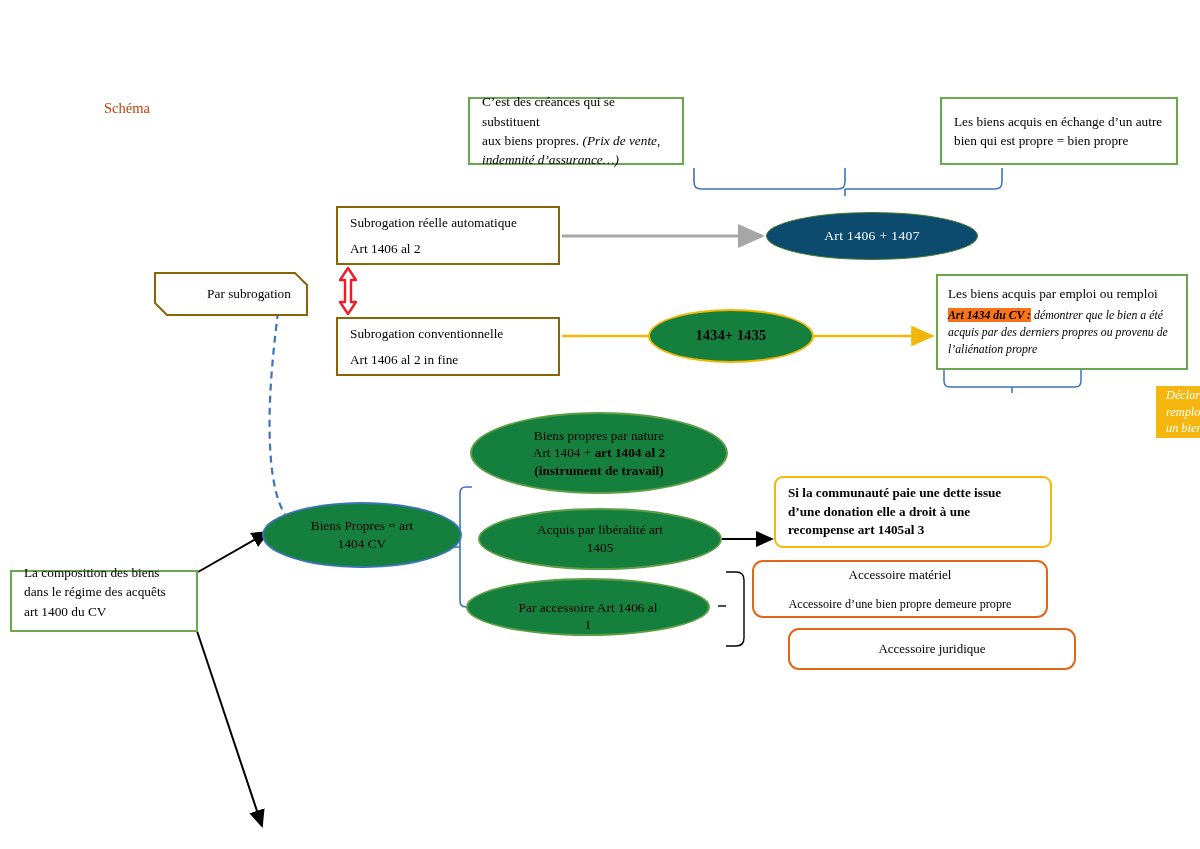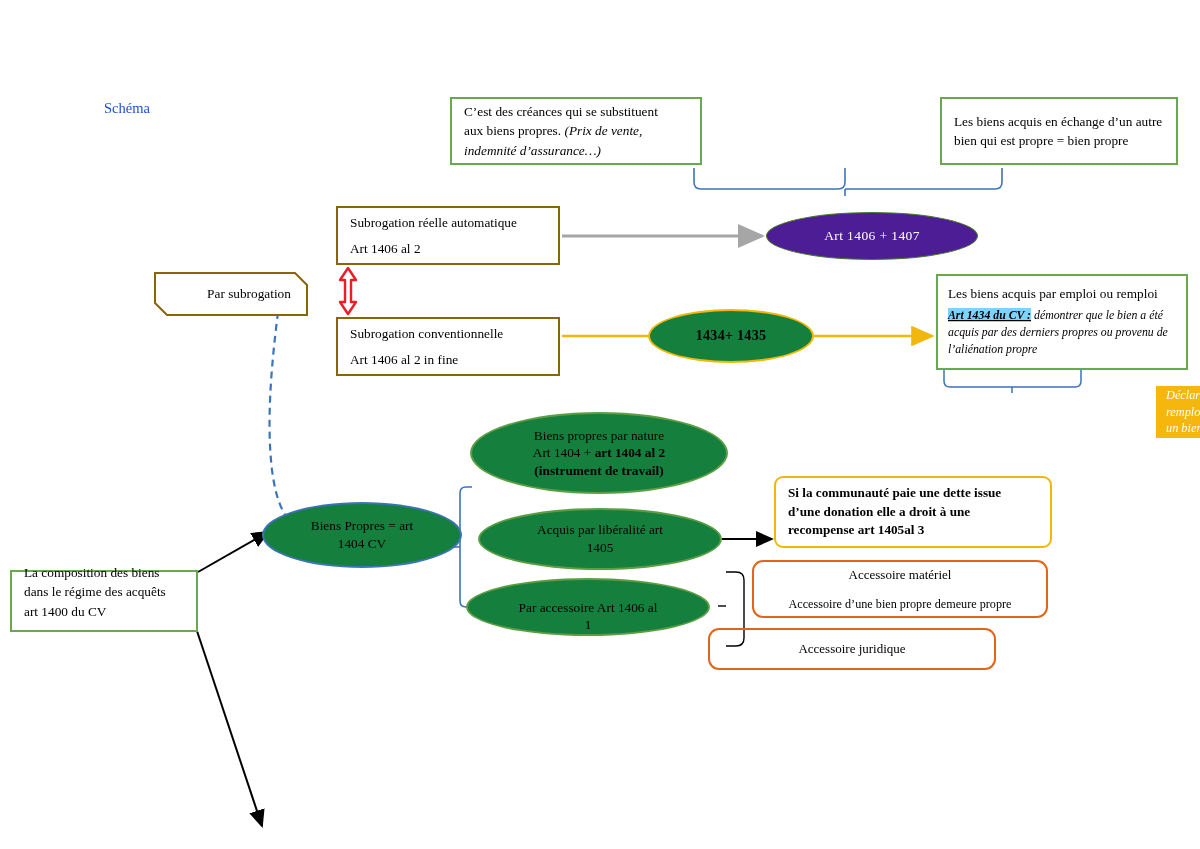--- a/index.html
+++ b/index.html
@@ -23,21 +23,21 @@
     justify-content: center;
     color: #000000;
   }
   .rect {
     border-style: solid;
     background: #ffffff;
   }
   .title-text {
     position: absolute;
     font-size: 14.5px;
-    color: #1d4ed8;
+    color: #c2410c;
   }
   .ell {
     position: absolute;
     box-sizing: border-box;
     border-radius: 50%;
     display: flex;
     align-items: center;
     justify-content: center;
     text-align: center;
     background: #15803d;
@@ -53,44 +53,43 @@
     line-height: 1.32;
   }
   .yellow-ell {
     border: 2px solid #f2b705;
     font-size: 14px;
     font-weight: bold;
     letter-spacing: .3px;
   }
   .dark-ell {
     border: 1px solid #4a7a2a;
-    background: #4c1d95;
+    background: #0c4a6e;
     color: #ffffff;
     font-size: 13.5px;
     letter-spacing: .4px;
   }
   .box-green { border: 2px solid #6aa84f; }
   .box-brown { border: 2px solid #8a6508; }
   .box-yellow { border: 2.4px solid #f1b70a; border-radius: 9px; }
   .box-orange { border: 2.2px solid #e2661a; border-radius: 11px; }
   .pad {
     padding: 9px 11px 9px 12px;
     font-size: 13.3px;
     line-height: 1.45;
   }
   .pad-c {
     text-align: center;
   }
   .ital { font-style: italic; }
   .bold { font-weight: bold; }
   .hl {
-    background: #7dd3fc;
+    background: #f97316;
     font-style: italic;
     font-weight: bold;
-    text-decoration: underline;
   }
   .small { font-size: 12.2px; }
   svg.layer {
     position: absolute;
     left: 0; top: 0;
     width: 1200px;
     height: 849px;
     overflow: visible;
     pointer-events: none;
   }
@@ -140,21 +139,21 @@
     <line x1="196" y1="628" x2="262" y2="826" stroke="#000000" stroke-width="2" marker-end="url(#arrBlack)"></line>
 
     <line x1="722" y1="539" x2="772" y2="539" stroke="#000000" stroke-width="2" marker-end="url(#arrBlack)"></line>
 
     <path d="M726,572 L736,572 Q744,572 744,580 L744,638 Q744,646 736,646 L726,646" fill="none" stroke="#000000" stroke-width="1.4"></path>
     <path d="M726,606 L718,606" fill="none" stroke="#000000" stroke-width="1.4"></path>
   </svg>
 
   <div class="title-text" style="left:104px; top:100px;">Schéma</div>
 
-  <div class="node rect box-green pad" style="left:450px; top:97px; width:252px; height:68px;">
+  <div class="node rect box-green pad" style="left:468px; top:97px; width:216px; height:68px;">
     <div>C’est des créances qui se substituent</div>
     <div><span>aux biens propres. </span><span class="ital">(Prix de vente,</span></div>
     <div class="ital">indemnité d’assurance…)</div>
   </div>
 
   <div class="node rect box-green pad" style="left:940px; top:97px; width:238px; height:68px;">
     <div>Les biens acquis en échange d’un autre bien qui est propre = bien propre</div>
   </div>
 
   <div class="node rect box-brown pad" style="left:336px; top:206px; width:224px; height:59px;">
@@ -239,17 +238,17 @@
       <div>d’une donation elle a droit à une</div>
       <div>recompense art 1405al 3</div>
     </div>
   </div>
 
   <div class="node box-orange" style="left:752px; top:560px; width:296px; height:58px; padding:7px 8px;">
     <div class="pad-c" style="font-size:13px; margin-bottom:14px;">Accessoire matériel</div>
     <div class="pad-c small">Accessoire d’une bien propre demeure propre</div>
   </div>
 
-  <div class="node box-orange" style="left:708px; top:628px; width:288px; height:42px; padding:6px 20px;">
+  <div class="node box-orange" style="left:788px; top:628px; width:288px; height:42px; padding:6px 20px;">
     <div class="pad-c" style="font-size:13px;">Accessoire juridique</div>
   </div>
 
 </div>
 
 </body></html>

